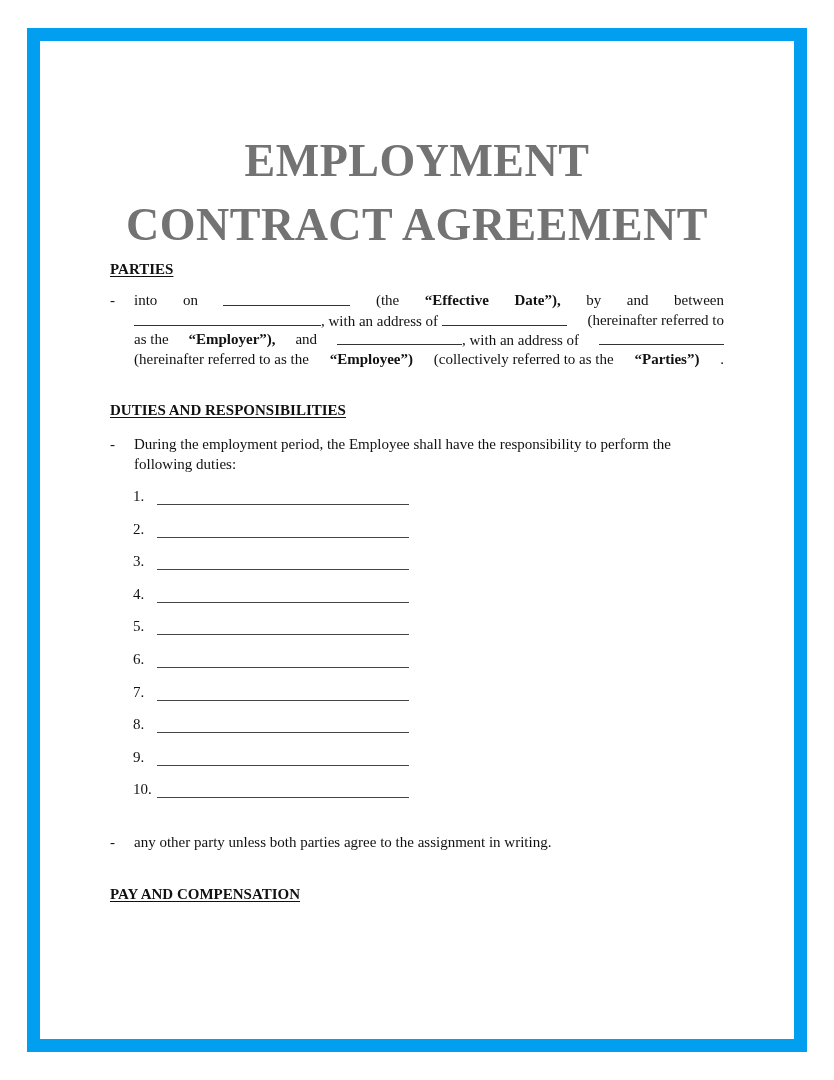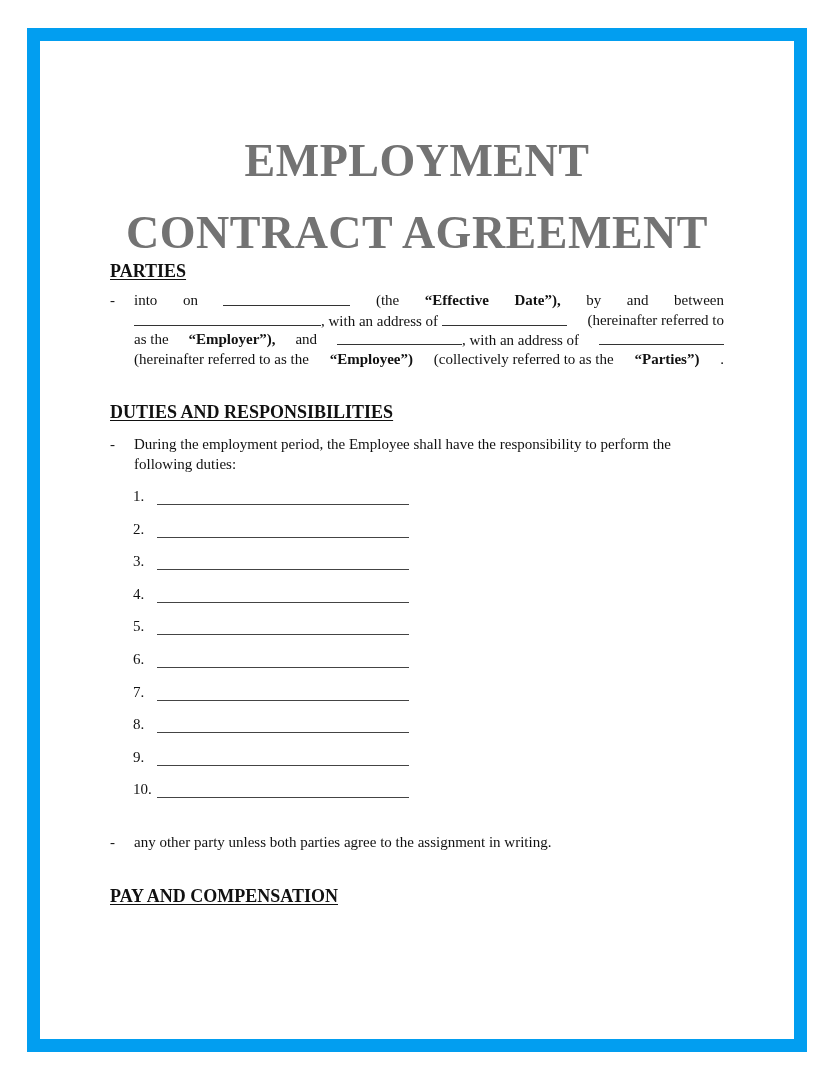--- a/index.html
+++ b/index.html
@@ -3,22 +3,22 @@
 <meta charset="utf-8">
 <style>
   html, body { margin: 0; padding: 0; background: #ffffff; }
   body { width: 834px; height: 1080px; position: relative; overflow: hidden;
          font-family: "Liberation Serif", "DejaVu Serif", serif; color: #111; }
   .frame { position: absolute; left: 27px; top: 28px; width: 780px; height: 1024px;
            box-sizing: border-box; border: 13px solid #029ef0; background: #fff; }
   .title { position: absolute; left: 0; width: 834px; text-align: center;
            font-weight: bold; font-size: 46px; letter-spacing: 0.5px; color: #737373; line-height: 1; }
   .t1 { top: 138px; }
-  .t2 { top: 210px; }
-  .heading { position: absolute; left: 110px; font-weight: bold; font-size: 18px;
+  .t2 { top: 202px; }
+  .heading { position: absolute; left: 110px; font-weight: bold; font-size: 15px;
              text-decoration: underline; text-underline-offset: 2px; }
   .bullet { position: absolute; left: 110px; font-size: 15px; }
   .para { position: absolute; left: 134px; width: 590px; font-size: 15px; line-height: 19.6px; }
   .row { display: flex; justify-content: space-between; white-space: nowrap; height: 19.6px; }
   .blank { display: inline-block; border-bottom: 1px solid #333; height: 14px; vertical-align: baseline; }
   b { font-weight: bold; }
   .duty { position: absolute; left: 133px; font-size: 15px; display: flex; align-items: flex-end; }
   .duty .num { width: 24px; }
   .duty .line { width: 252px; border-bottom: 1px solid #444; height: 16px; }
 </style>

